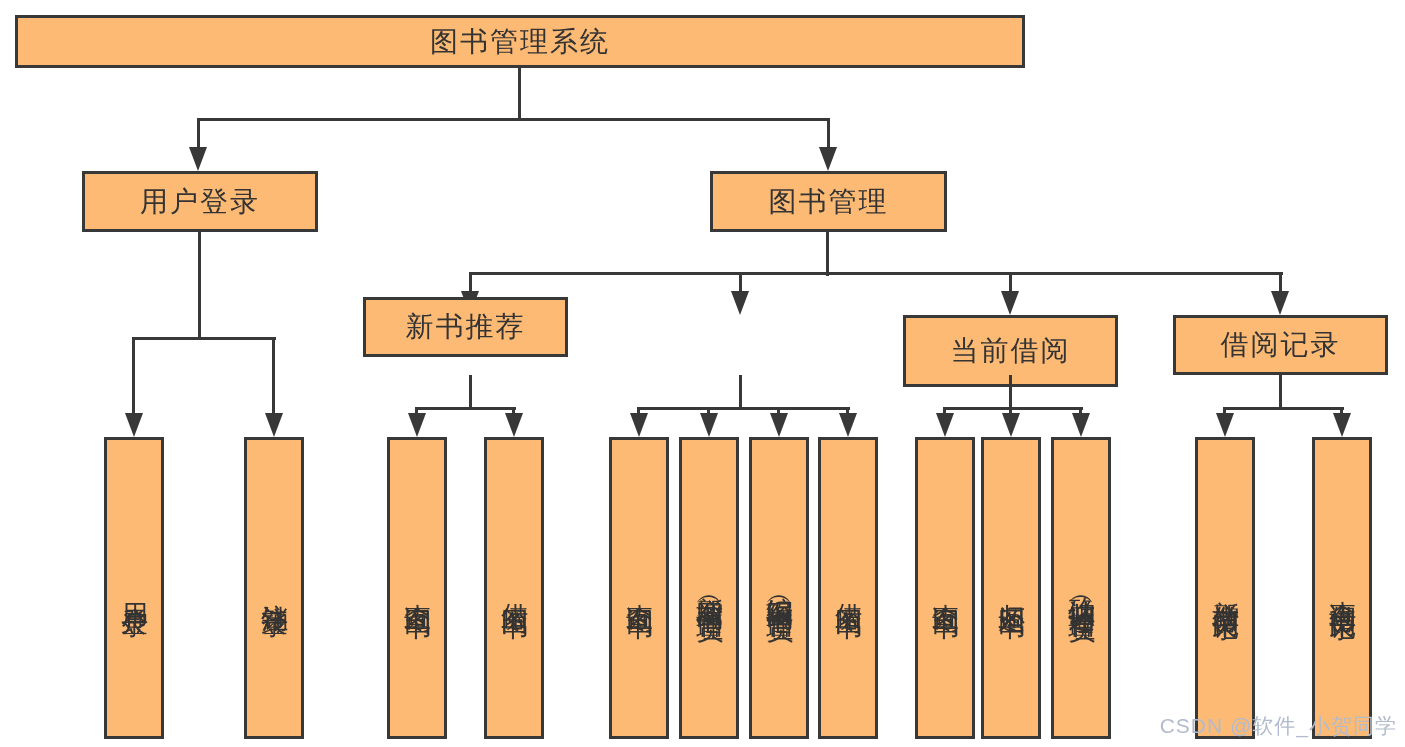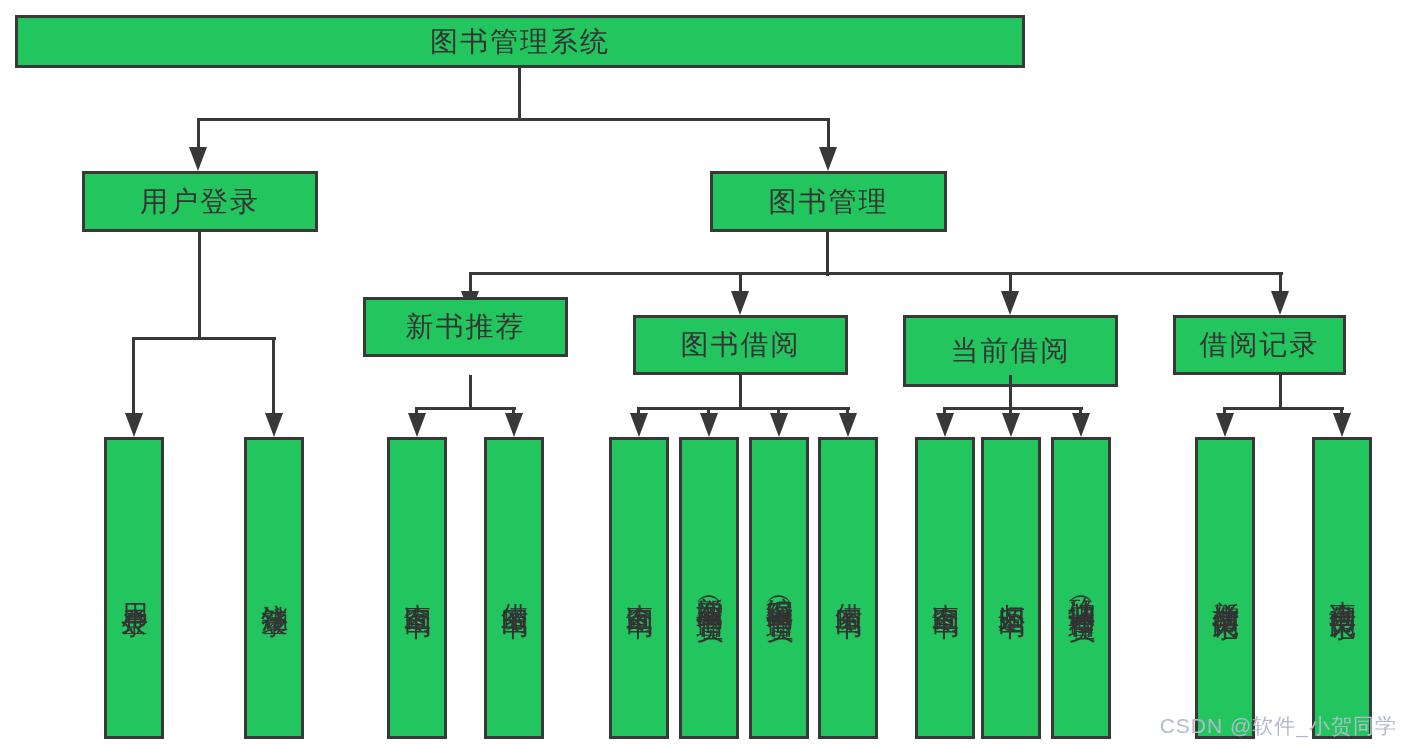--- a/index.html
+++ b/index.html
@@ -8,21 +8,21 @@
     width:1405px; height:747px;
     background:#ffffff;
     font-family:"Liberation Sans","DejaVu Sans",sans-serif;
     color:#333333;
     overflow:hidden;
   }
   .node {
     position:absolute;
     box-sizing:border-box;
     border:3px solid #383838;
-    background:#22c55e;
+    background:#fdba74;
     display:flex;
     align-items:center;
     justify-content:center;
     font-size:28px;
     letter-spacing:2px;
     white-space:nowrap;
   }
   .vnode {
     writing-mode:vertical-rl;
     font-size:27px;
@@ -76,23 +76,22 @@
   <div class="vline" style="left:469px;  top:272px; height:24px;"></div>
   <div class="arrow" style="left:461px;  top:291px;"></div>
   <div class="vline" style="left:739px;  top:272px; height:24px;"></div>
   <div class="arrow" style="left:731px;  top:291px;"></div>
   <div class="vline" style="left:1009px; top:272px; height:24px;"></div>
   <div class="arrow" style="left:1001px; top:291px;"></div>
   <div class="vline" style="left:1279px; top:272px; height:24px;"></div>
   <div class="arrow" style="left:1271px; top:291px;"></div>
 
   <div class="node" style="left:363px;  top:297px; width:205px; height:60px;">新书推荐</div>
-  <div class="node" style="left:633px;  top:315px; width:215px; height:60px;">图书借阅</div>
   <div class="node" style="left:903px;  top:315px; width:215px; height:72px;">当前借阅</div>
-  <div class="node" style="left:1173px; top:315px; width:173px; height:60px;">借阅记录</div>
+  <div class="node" style="left:1173px; top:315px; width:215px; height:60px;">借阅记录</div>
 
   <div class="vline" style="left:469px; top:375px; height:35px;"></div>
   <div class="hline" style="left:415px; top:407px; width:101px;"></div>
   <div class="vline" style="left:415px; top:407px; height:10px;"></div>
   <div class="arrow" style="left:408px; top:413px;"></div>
   <div class="vline" style="left:512px; top:407px; height:10px;"></div>
   <div class="arrow" style="left:505px; top:413px;"></div>
 
   <div class="vline" style="left:739px; top:375px; height:35px;"></div>
   <div class="hline" style="left:637px; top:407px; width:213px;"></div>

